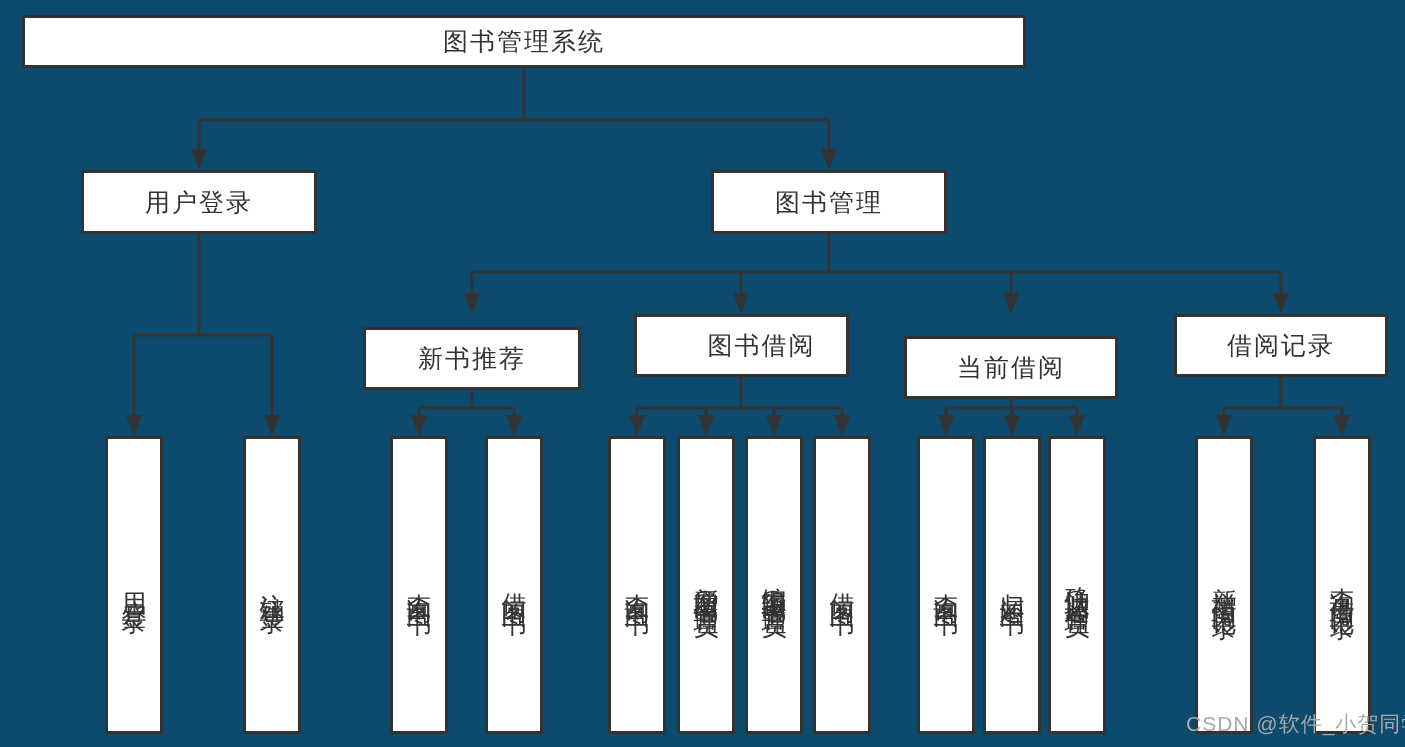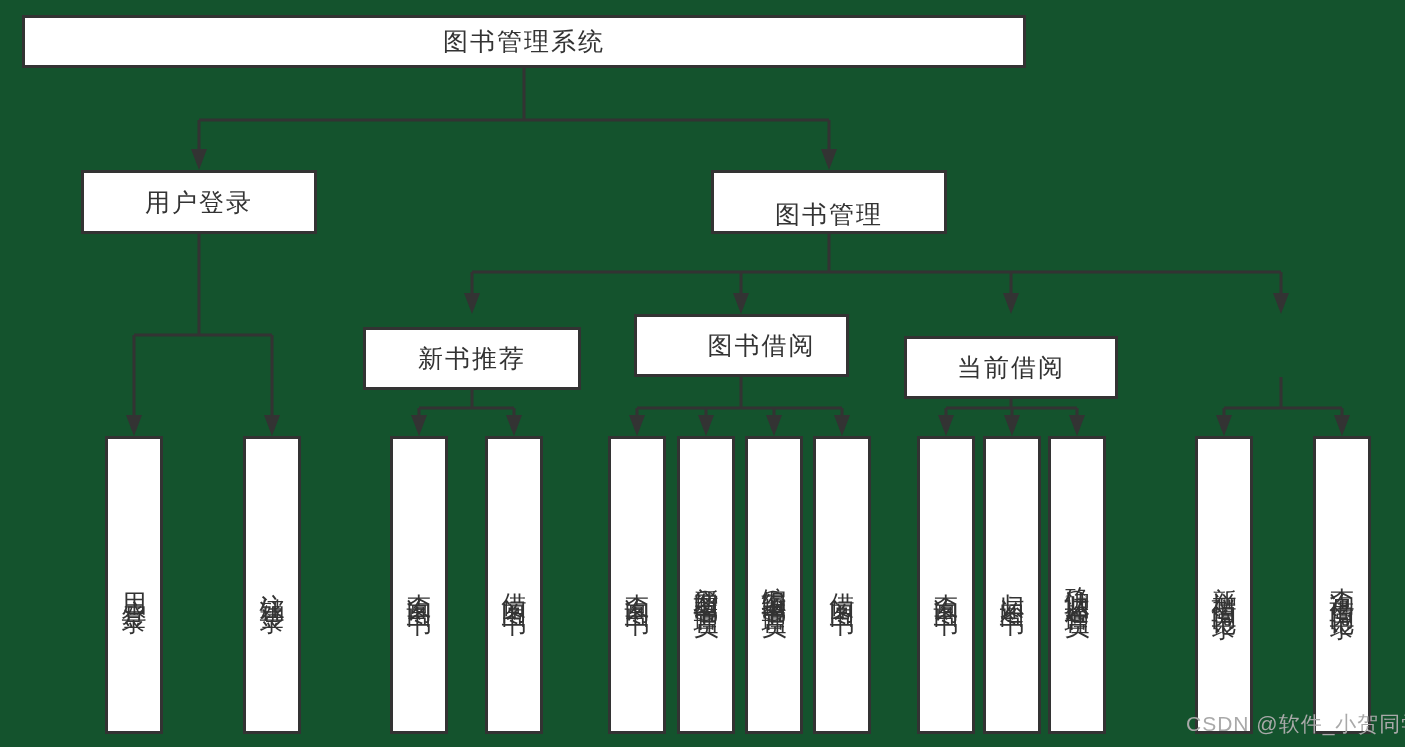--- a/index.html
+++ b/index.html
@@ -3,21 +3,21 @@
 <meta charset="utf-8">
 <style>
   * { margin: 0; padding: 0; box-sizing: border-box; }
   html, body { background: #ffffff; }
   body { font-family: "Liberation Sans", sans-serif; }
 
   .canvas {
     position: relative;
     width: 1405px;
     height: 747px;
-    background: #14532d;
+    background: #0c4a6e;
     overflow: hidden;
   }
 
   .connectors {
     position: absolute;
     left: 0; top: 0;
     width: 1405px; height: 747px;
   }
 
   .box {
@@ -103,32 +103,35 @@
     </g>
   </svg>
 
   <div class="box" style="left:22px; top:15px; width:1004px; height:53px;">
     <span class="hlabel">图书管理系统</span>
   </div>
 
   <div class="box" style="left:81px; top:170px; width:236px; height:64px;">
     <span class="hlabel">用户登录</span>
   </div>
-  <div class="box" style="left:711px; top:170px; width:236px; height:64px;align-items:flex-end;">
+  <div class="box" style="left:711px; top:170px; width:236px; height:64px;">
     <span class="hlabel">图书管理</span>
   </div>
 
   <div class="box" style="left:363px; top:314px; width:218px; height:63px;margin-top:13px;">
     <span class="hlabel">新书推荐</span>
   </div>
   <div class="box" style="left:634px; top:314px; width:215px; height:63px;padding-left:40px;">
     <span class="hlabel">图书借阅</span>
   </div>
   <div class="box" style="left:904px; top:314px; width:214px; height:63px;margin-top:22px;">
     <span class="hlabel">当前借阅</span>
+  </div>
+  <div class="box" style="left:1174px; top:314px; width:214px; height:63px;">
+    <span class="hlabel">借阅记录</span>
   </div>
 
   <div class="box vbox" style="left:105px;">
     <span class="vlabel">用户登录</span>
   </div>
   <div class="box vbox" style="left:243px;">
     <span class="vlabel">注销登录</span>
   </div>
 
   <div class="box vbox" style="left:390px;">

